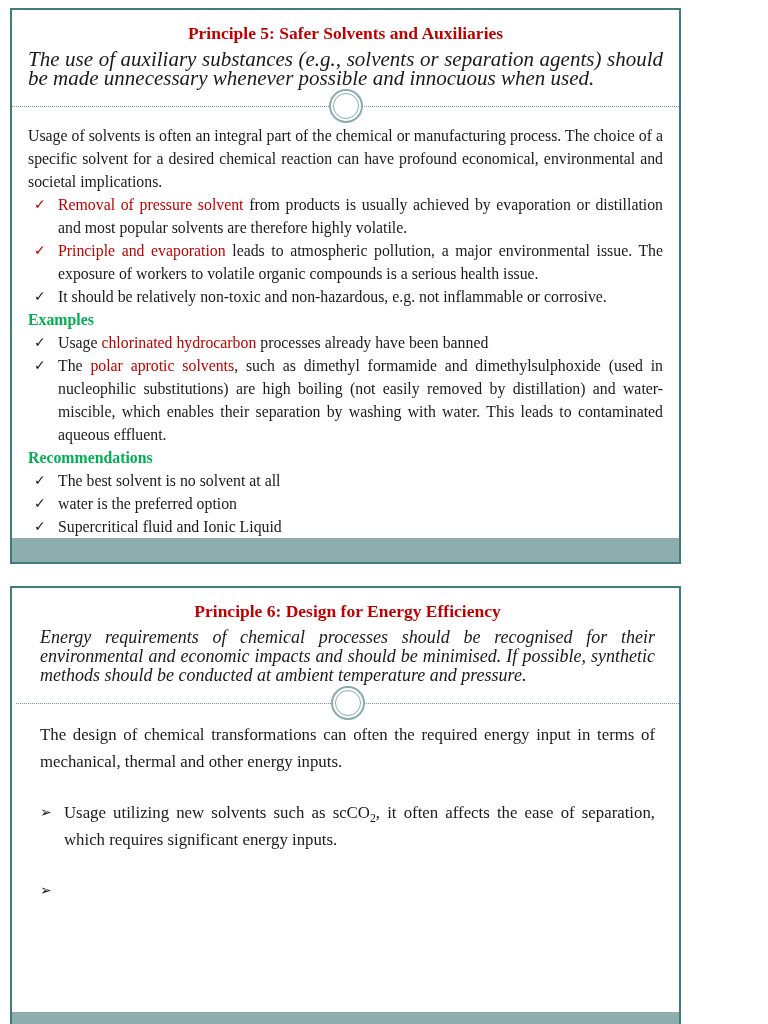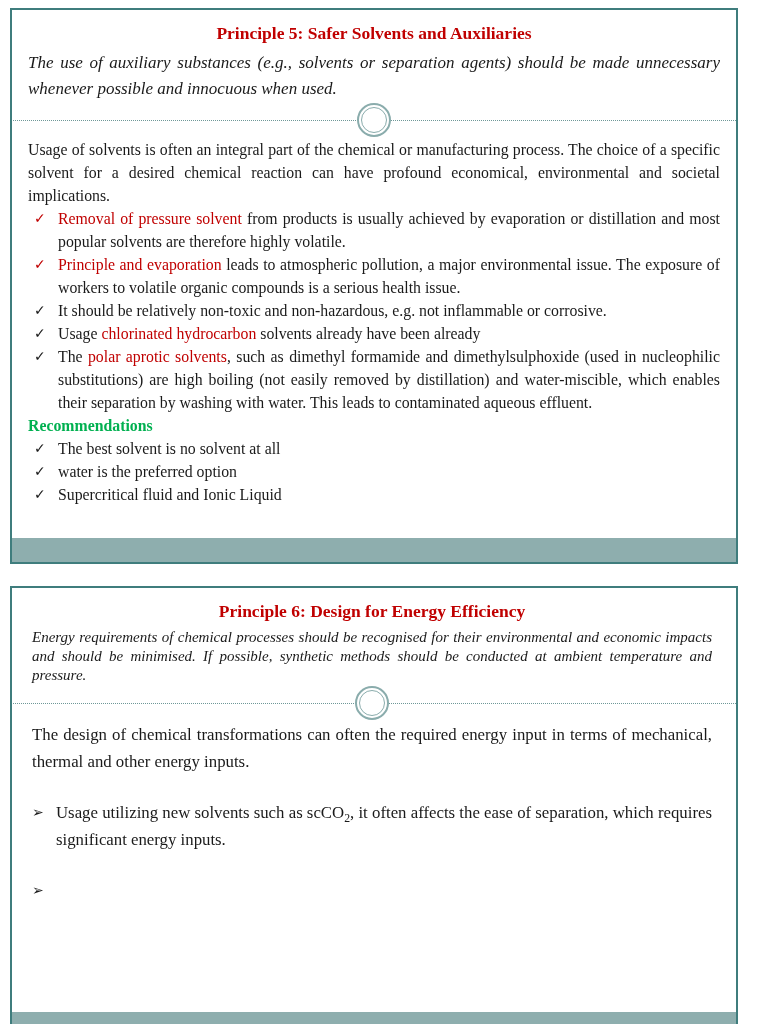--- a/index.html
+++ b/index.html
@@ -2,41 +2,41 @@
 <html style="--accent-red: #C00000; --accent-green: #00B050; --border-teal: #3F7D7D; --band-teal: #8EAEAE; --dot-teal: #6F9898; --ring-teal: #8AACAC; --text: #1a1a1a;"><head>
 <meta charset="utf-8">
 <style>
   * { margin:0; padding:0; box-sizing:border-box; }
   html,body { width:768px; height:1024px; background:#ffffff; }
   body { font-family:"Liberation Serif", serif; color:var(--text, #1a1a1a); overflow:hidden; }
 
   .page { position:relative; width:768px; height:1024px; background:#ffffff; overflow:hidden; }
 
   .slide {
-    position:absolute; left:10px; width:728px; background:#ffffff;
+    position:absolute; left:10px; width:671px; background:#ffffff;
     border:2px solid var(--border-teal, #3F7D7D); overflow:hidden;
   }
   .slide1 { top:8px; height:556px; }
   .slide2 { top:586px; height:438px; border-bottom:none; }
 
   .band { position:absolute; left:0; right:0; bottom:0; background:var(--band-teal, #8EAEAE); z-index:5; }
   .slide1 .band { height:24px; }
   .slide2 .band { height:12px; }
 
   .content { position:relative; z-index:1; }
   .slide1 .content { padding:12px 16px 0 16px; }
-  .slide2 .content { padding:12px 24px 0 20px; }
+  .slide2 .content { padding:12px 24px 0 28px; }
 
   .title {
     text-align:center; color:var(--accent-red, #C00000);
     font-weight:bold; font-size:17.5px; line-height:23px; margin-bottom:5px;
   }
   .quote { font-style:italic; text-align:justify; }
-  .slide1 .quote { font-size:17px; line-height:26px; }
-  .slide2 .quote { font-size:15px; line-height:19px; }
+  .slide1 .quote { font-size:21px; line-height:19px; }
+  .slide2 .quote { font-size:18px; line-height:19px; }
 
   .divider { position:relative; height:32px; margin:2px 0 2px 0; }
   .divider .dotline {
     position:absolute; top:50%; left:-24px; right:-24px;
     border-top:1.5px dotted var(--dot-teal, #6F9898);
   }
   .divider .ring {
     position:absolute; top:50%; left:50%; transform:translate(-50%,-50%);
     width:34px; height:34px; border-radius:50%;
     border:2px solid var(--ring-teal, #8AACAC); background:#fff;
@@ -85,24 +85,25 @@
       </div>
       <div class="bullet">
         <span class="marker red">✓</span>
         <span><span class="red">Principle and evaporation</span><span> leads to atmospheric pollution, a major environmental issue. The exposure of workers to volatile organic compounds is a serious health issue.</span></span>
       </div>
       <div class="bullet">
         <span class="marker">✓</span>
         <span><span>It should be relatively non-toxic and non-hazardous, e.g. not inflammable or corrosive.</span></span>
       </div>
 
+      <p class="green-heading">Examples</p>
 
       <div class="bullet">
         <span class="marker">✓</span>
-        <span><span>Usage </span><span class="red">chlorinated hydrocarbon</span><span> solvents already have been already</span></span>
+        <span><span>Usage </span><span class="red">chlorinated hydrocarbon</span><span> processes already have been banned</span></span>
       </div>
       <div class="bullet">
         <span class="marker">✓</span>
         <span><span>The </span><span class="red">polar aprotic solvents</span><span>, such as dimethyl formamide and dimethylsulphoxide (used in nucleophilic substitutions) are high boiling (not easily removed by distillation) and water-miscible, which enables their separation by washing with water. This leads to contaminated aqueous effluent.</span></span>
       </div>
 
       <p class="green-heading">Recommendations</p>
 
       <div class="bullet">
         <span class="marker">✓</span>

